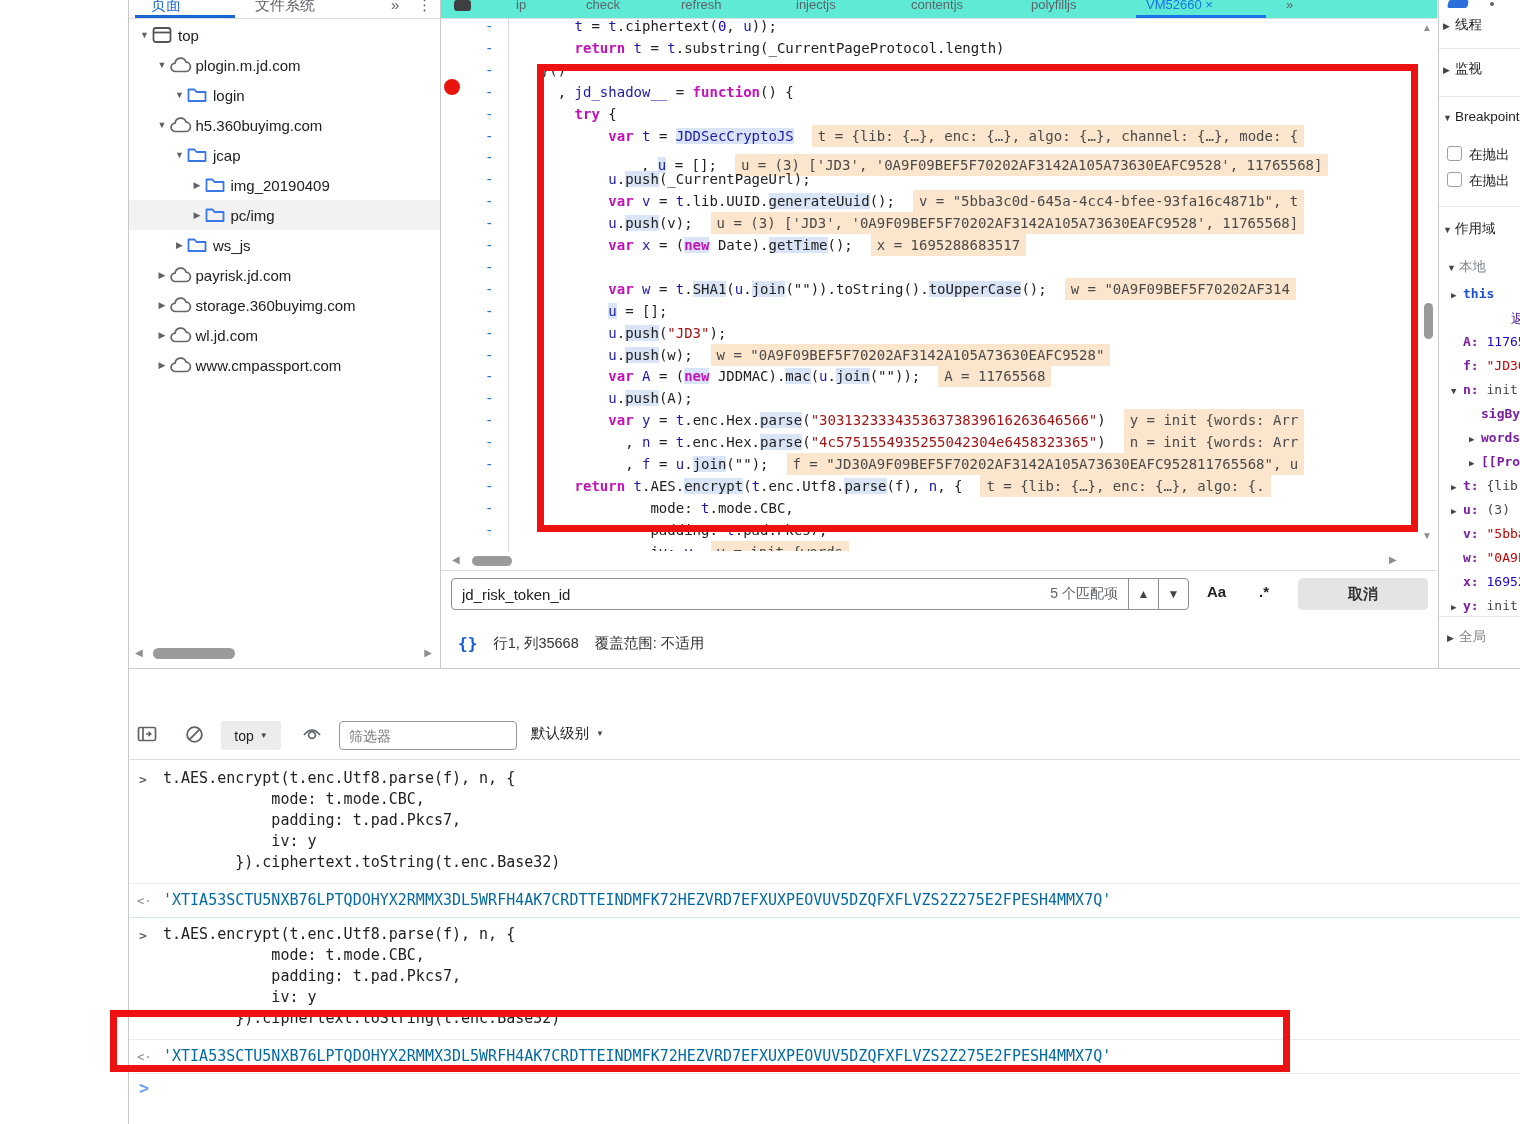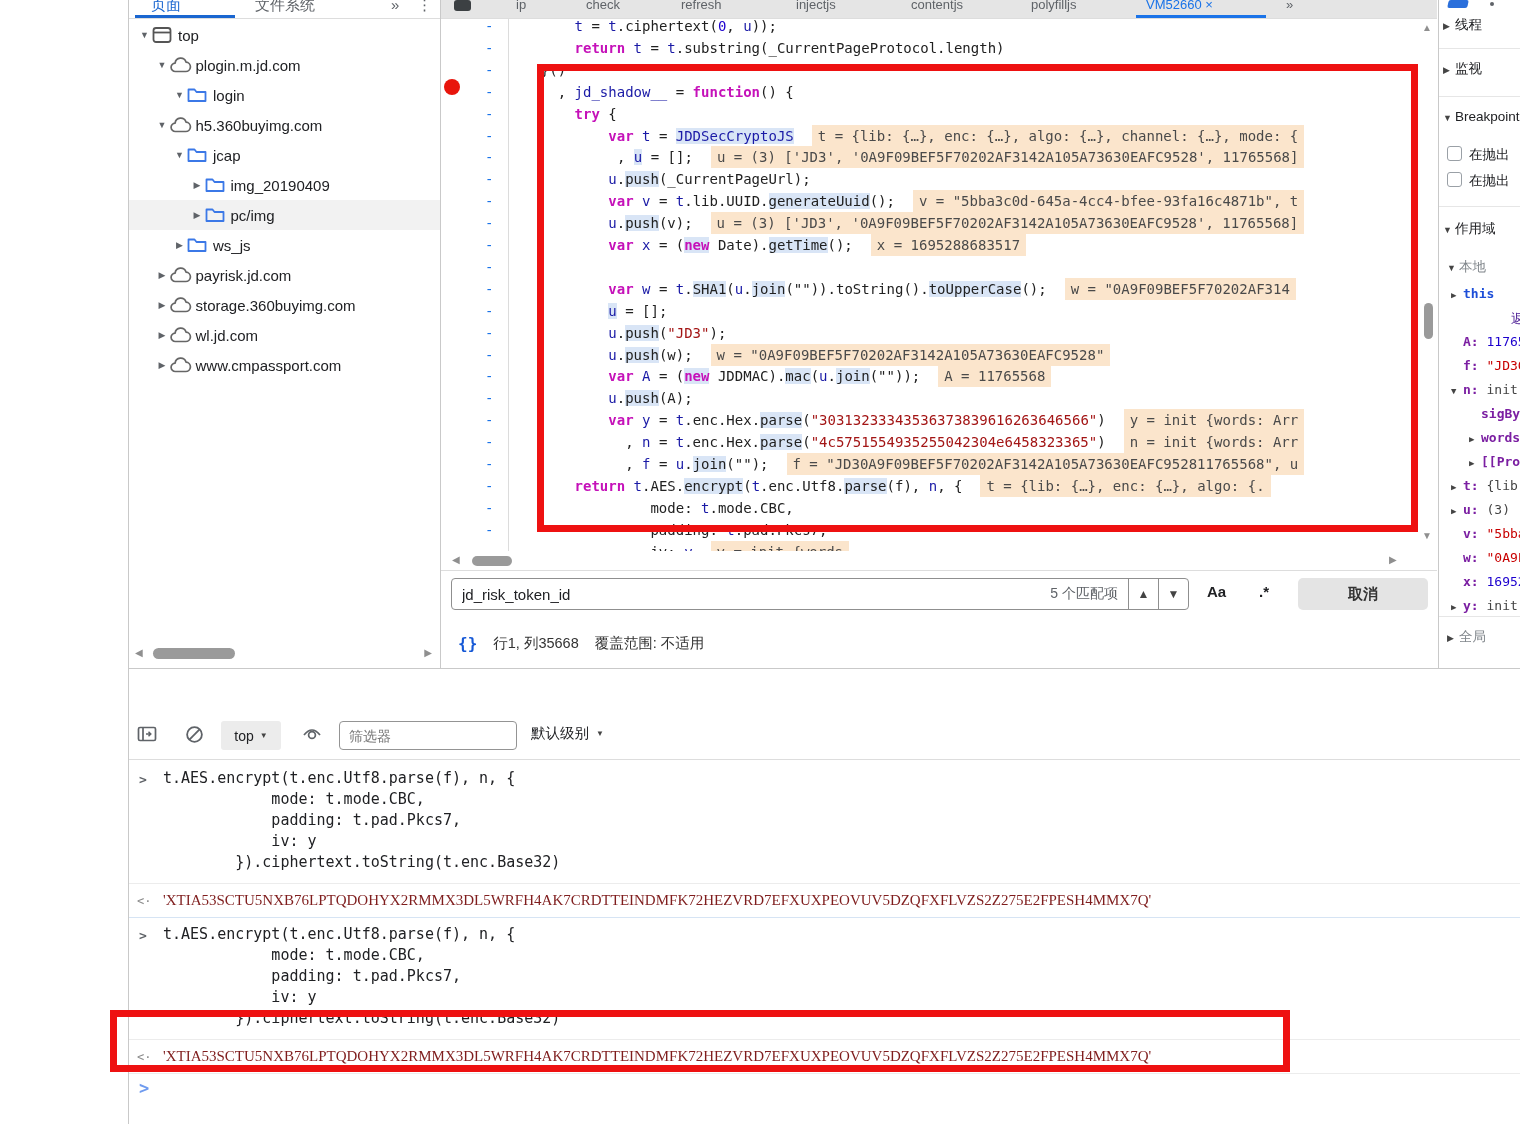--- a/index.html
+++ b/index.html
@@ -20,21 +20,21 @@
   .trow.hov{background:#f2f2f2;}
   .tarrow{width:15px;font-size:9px;color:#5f6368;text-align:center;flex:none;}
   .ticon{width:26px;flex:none;display:flex;align-items:center;}
   .tlabel{font-size:15px;color:#202124;}
   #tree-hscroll{position:absolute;left:0;top:646px;width:100%;height:16px;}
   .scr-arrow{position:absolute;font-size:10px;color:#8f8f8f;top:1px;}
   .scr-thumb{position:absolute;background:#9a9a9a;border-radius:6px;}
 
   
   #editor-pane{position:absolute;left:441px;top:0;width:996px;height:668px;background:#fff;}
-  #editor-strip{position:absolute;left:0;top:0;width:100%;height:18px;border-bottom:1px solid #ddd;overflow:hidden;background:#e5e5e5;z-index:5;}
+  #editor-strip{position:absolute;left:0;top:0;width:100%;height:18px;border-bottom:1px solid #ddd;overflow:hidden;background:#5eead4;z-index:5;}
   .etab{position:absolute;top:-3px;font-size:13px;color:#5f6368;white-space:nowrap;}
   .etab.active{color:#1a73e8;}
   #code-region{position:absolute;left:0;top:0;width:996px;height:551px;overflow:hidden;}
   .cline{position:absolute;left:0;width:1400px;height:22px;font-family:"DejaVu Sans Mono","Liberation Mono",monospace;
          font-size:14px;line-height:22px;white-space:pre;}
   .dash{position:absolute;left:44px;color:#1a73e8;}
   .codebody{position:absolute;left:83px;}
   .tp{color:#212121;} .tk{color:#c511b9;font-weight:bold;} .tv{color:#1a1aa6;} .ts{color:#a31515;} .tn{color:#1c00cf;}
   .hl{background:#d9e5f6;}
   .ev{display:inline-block;margin-left:18px;background:#fbe5cc;color:#4a4a4a;padding:0 6px;white-space:pre;}
@@ -73,21 +73,21 @@
   #level-dd{position:absolute;left:402px;top:12px;font-size:14.5px;color:#202124;display:flex;gap:7px;align-items:center;}
   #console-rows{position:absolute;left:0;top:93px;width:100%;}
   .crow{position:relative;padding:6px 0 10px 34px;border-bottom:1px solid #ececec;
         font-family:"DejaVu Sans Mono","Liberation Mono",monospace;font-size:15px;line-height:21px;color:#202124;white-space:pre;}
   .crow.res{padding:6px 0 6px 34px;}
   .crow.res.blue-sep{border-bottom:1px solid #d6e4f4;}
   .crow.prompt{border-bottom:none;}
   .cmark{position:absolute;left:10px;top:7px;font-size:13px;color:#5f6368;font-weight:bold;}
   .rmark{position:absolute;left:8px;top:7px;font-size:12px;color:#8a8a8a;}
   .pmark{position:absolute;left:10px;top:4px;font-size:17px;color:#6f9bef;font-weight:bold;}
-  .resstr{color:#7f1d1d;font-family:Liberation Serif, serif;}
+  .resstr{color:#0369a1;}
 
   
   #sidebar{position:absolute;left:1438px;top:0;width:82px;height:668px;background:#fff;border-left:1px solid #c9c9c9;overflow:hidden;}
   .srow{position:absolute;left:0;width:220px;height:24px;line-height:24px;white-space:nowrap;}
   .sarrow{display:inline-block;width:12px;font-size:9px;color:#444;}
   .shdr{font-size:13.5px;color:#202124;}
   .sgray{color:#80868b;}
   .svar{font-family:"DejaVu Sans Mono","Liberation Mono",monospace;font-size:13px;}
   .sname{color:#7b1fa2;font-weight:bold;}
   .sname.dark{color:#1d4ed8;}
@@ -235,21 +235,21 @@
 
 <div id="editor-pane">
   <div id="code-region">
     <div id="code-lines">
         <div class="cline" style="top: 15px;"><span class="dash">-</span><span class="codebody" style="left: 133.58px;"><span class="tv">t</span><span class="tp"> = </span><span class="tv">t</span><span class="tp">.ciphertext(</span><span class="tn">0</span><span class="tp">, </span><span class="tv">u</span><span class="tp">));</span></span></div>
         <div class="cline" style="top: 36.9px;"><span class="dash">-</span><span class="codebody" style="left: 133.58px;"><span class="tk">return</span><span class="tp"> </span><span class="tv">t</span><span class="tp"> = </span><span class="tv">t</span><span class="tp">.substring(_CurrentPageProtocol.length)</span></span></div>
         <div class="cline" style="top: 58.8px;"><span class="dash">-</span><span class="codebody" style="left: 99.86px;"><span class="tp">}()</span></span></div>
         <div class="cline" style="top: 80.7px;"><span class="dash">-</span><span class="codebody" style="left: 116.72px;"><span class="tp">, </span><span class="tv">jd_shadow__</span><span class="tp"> = </span><span class="tk">function</span><span class="tp">() {</span></span></div>
         <div class="cline" style="top: 102.6px;"><span class="dash">-</span><span class="codebody" style="left: 133.58px;"><span class="tk">try</span><span class="tp"> {</span></span></div>
         <div class="cline" style="top: 124.5px;"><span class="dash">-</span><span class="codebody" style="left: 167.3px;"><span class="tk">var</span><span class="tp"> </span><span class="tv">t</span><span class="tp"> = </span><span class="tv hl">JDDSecCryptoJS</span><span class="ev">t = {lib: {…}, enc: {…}, algo: {…}, channel: {…}, mode: {</span></span></div>
-        <div class="cline" style="top: 146.4px;"><span class="dash">-</span><span class="codebody" style="left: 176px;"><span class="tp">, </span><span class="tv hl">u</span><span class="tp"> = [];</span><span class="ev">u = (3) ['JD3', '0A9F09BEF5F70202AF3142A105A73630EAFC9528', 11765568]</span></span></div>
+        <div class="cline" style="top: 146.4px;"><span class="dash">-</span><span class="codebody" style="left: 200px; margin-top: 8px;"><span class="tp">, </span><span class="tv hl">u</span><span class="tp"> = [];</span><span class="ev">u = (3) ['JD3', '0A9F09BEF5F70202AF3142A105A73630EAFC9528', 11765568]</span></span></div>
         <div class="cline" style="top: 168.3px;"><span class="dash">-</span><span class="codebody" style="left: 167.3px;"><span class="tv">u</span><span class="tp">.</span><span class="tp hl">push</span><span class="tp">(_CurrentPageUrl);</span></span></div>
         <div class="cline" style="top: 190.2px;"><span class="dash">-</span><span class="codebody" style="left: 167.3px;"><span class="tk">var</span><span class="tp"> </span><span class="tv">v</span><span class="tp"> = </span><span class="tv">t</span><span class="tp">.lib.UUID.</span><span class="tp hl">generateUuid</span><span class="tp">();</span><span class="ev">v = "5bba3c0d-645a-4cc4-bfee-93fa16c4871b", t</span></span></div>
         <div class="cline" style="top: 212.1px;"><span class="dash">-</span><span class="codebody" style="left: 167.3px;"><span class="tv">u</span><span class="tp">.</span><span class="tp hl">push</span><span class="tp">(v);</span><span class="ev">u = (3) ['JD3', '0A9F09BEF5F70202AF3142A105A73630EAFC9528', 11765568]</span></span></div>
         <div class="cline" style="top: 234px;"><span class="dash">-</span><span class="codebody" style="left: 167.3px;"><span class="tk">var</span><span class="tp"> </span><span class="tv">x</span><span class="tp"> = (</span><span class="tk hl">new</span><span class="tp"> Date).</span><span class="tp hl">getTime</span><span class="tp">();</span><span class="ev">x = 1695288683517</span></span></div>
         <div class="cline" style="top: 255.9px;"><span class="dash">-</span></div>
         <div class="cline" style="top: 277.8px;"><span class="dash">-</span><span class="codebody" style="left: 167.3px;"><span class="tk">var</span><span class="tp"> </span><span class="tv">w</span><span class="tp"> = </span><span class="tv">t</span><span class="tp">.</span><span class="tp hl">SHA1</span><span class="tp">(</span><span class="tv">u</span><span class="tp">.</span><span class="tp hl">join</span><span class="tp">("")).toString().</span><span class="tp hl">toUpperCase</span><span class="tp">();</span><span class="ev">w = "0A9F09BEF5F70202AF314</span></span></div>
         <div class="cline" style="top: 299.7px;"><span class="dash">-</span><span class="codebody" style="left: 167.3px;"><span class="tv hl">u</span><span class="tp"> = [];</span></span></div>
         <div class="cline" style="top: 321.6px;"><span class="dash">-</span><span class="codebody" style="left: 167.3px;"><span class="tv">u</span><span class="tp">.</span><span class="tp hl">push</span><span class="tp">(</span><span class="ts">"JD3"</span><span class="tp">);</span></span></div>
         <div class="cline" style="top: 343.5px;"><span class="dash">-</span><span class="codebody" style="left: 167.3px;"><span class="tv">u</span><span class="tp">.</span><span class="tp hl">push</span><span class="tp">(w);</span><span class="ev">w = "0A9F09BEF5F70202AF3142A105A73630EAFC9528"</span></span></div>
         <div class="cline" style="top: 365.4px;"><span class="dash">-</span><span class="codebody" style="left: 167.3px;"><span class="tk">var</span><span class="tp"> </span><span class="tv">A</span><span class="tp"> = (</span><span class="tk hl">new</span><span class="tp"> JDDMAC).</span><span class="tp hl">mac</span><span class="tp">(</span><span class="tv">u</span><span class="tp">.</span><span class="tp hl">join</span><span class="tp">(""));</span><span class="ev">A = 11765568</span></span></div>

